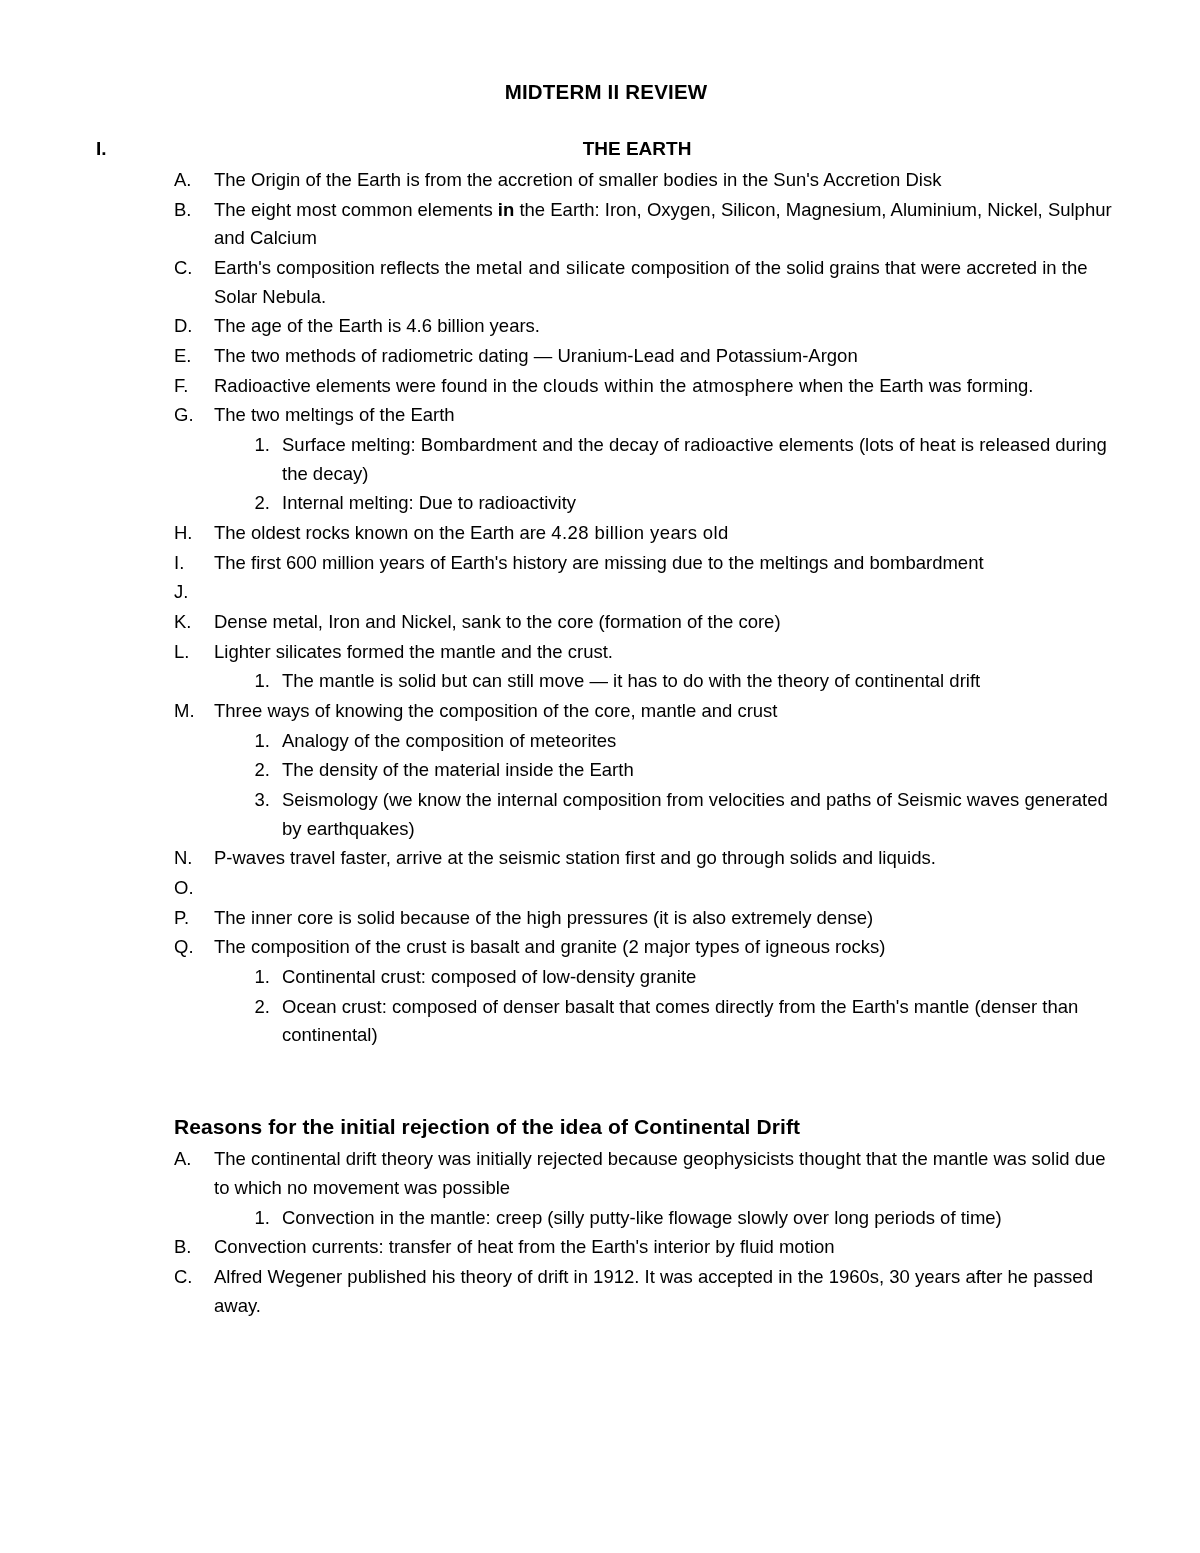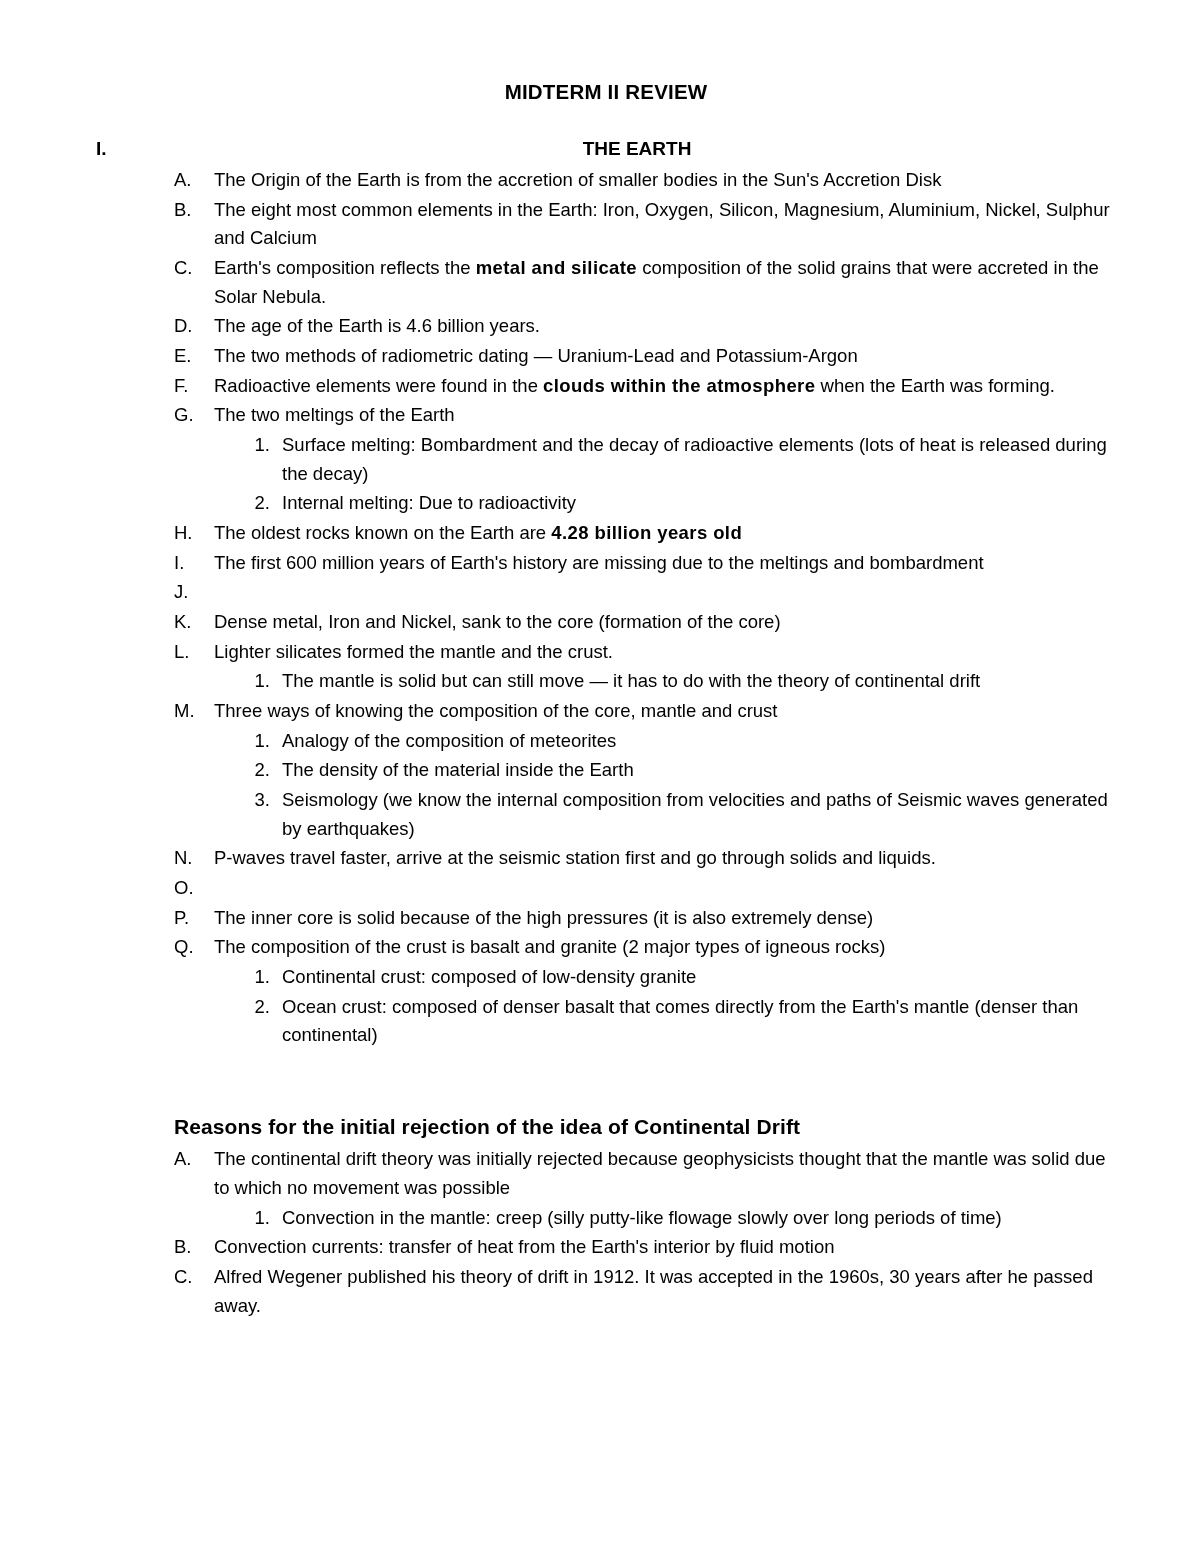--- a/index.html
+++ b/index.html
@@ -92,24 +92,24 @@
     font-weight: bold;
     padding-left: 88px;
     margin-top: 30px;
     margin-bottom: 6px;
     letter-spacing: 0.1px;
   }
   .section-gap {
     height: 34px;
   }
   b, .b {
+    font-weight: bold;
+  }
+  .spaced {
     font-weight: normal;
-  }
-  .spaced {
-    font-weight: bold;
     letter-spacing: 0.4px;
     text-align: center;
   }
 </style>
 </head>
 <body>
 
 <div class="page">
   <div class="doc-title">MIDTERM II REVIEW</div>
   <div id="sections-root">

